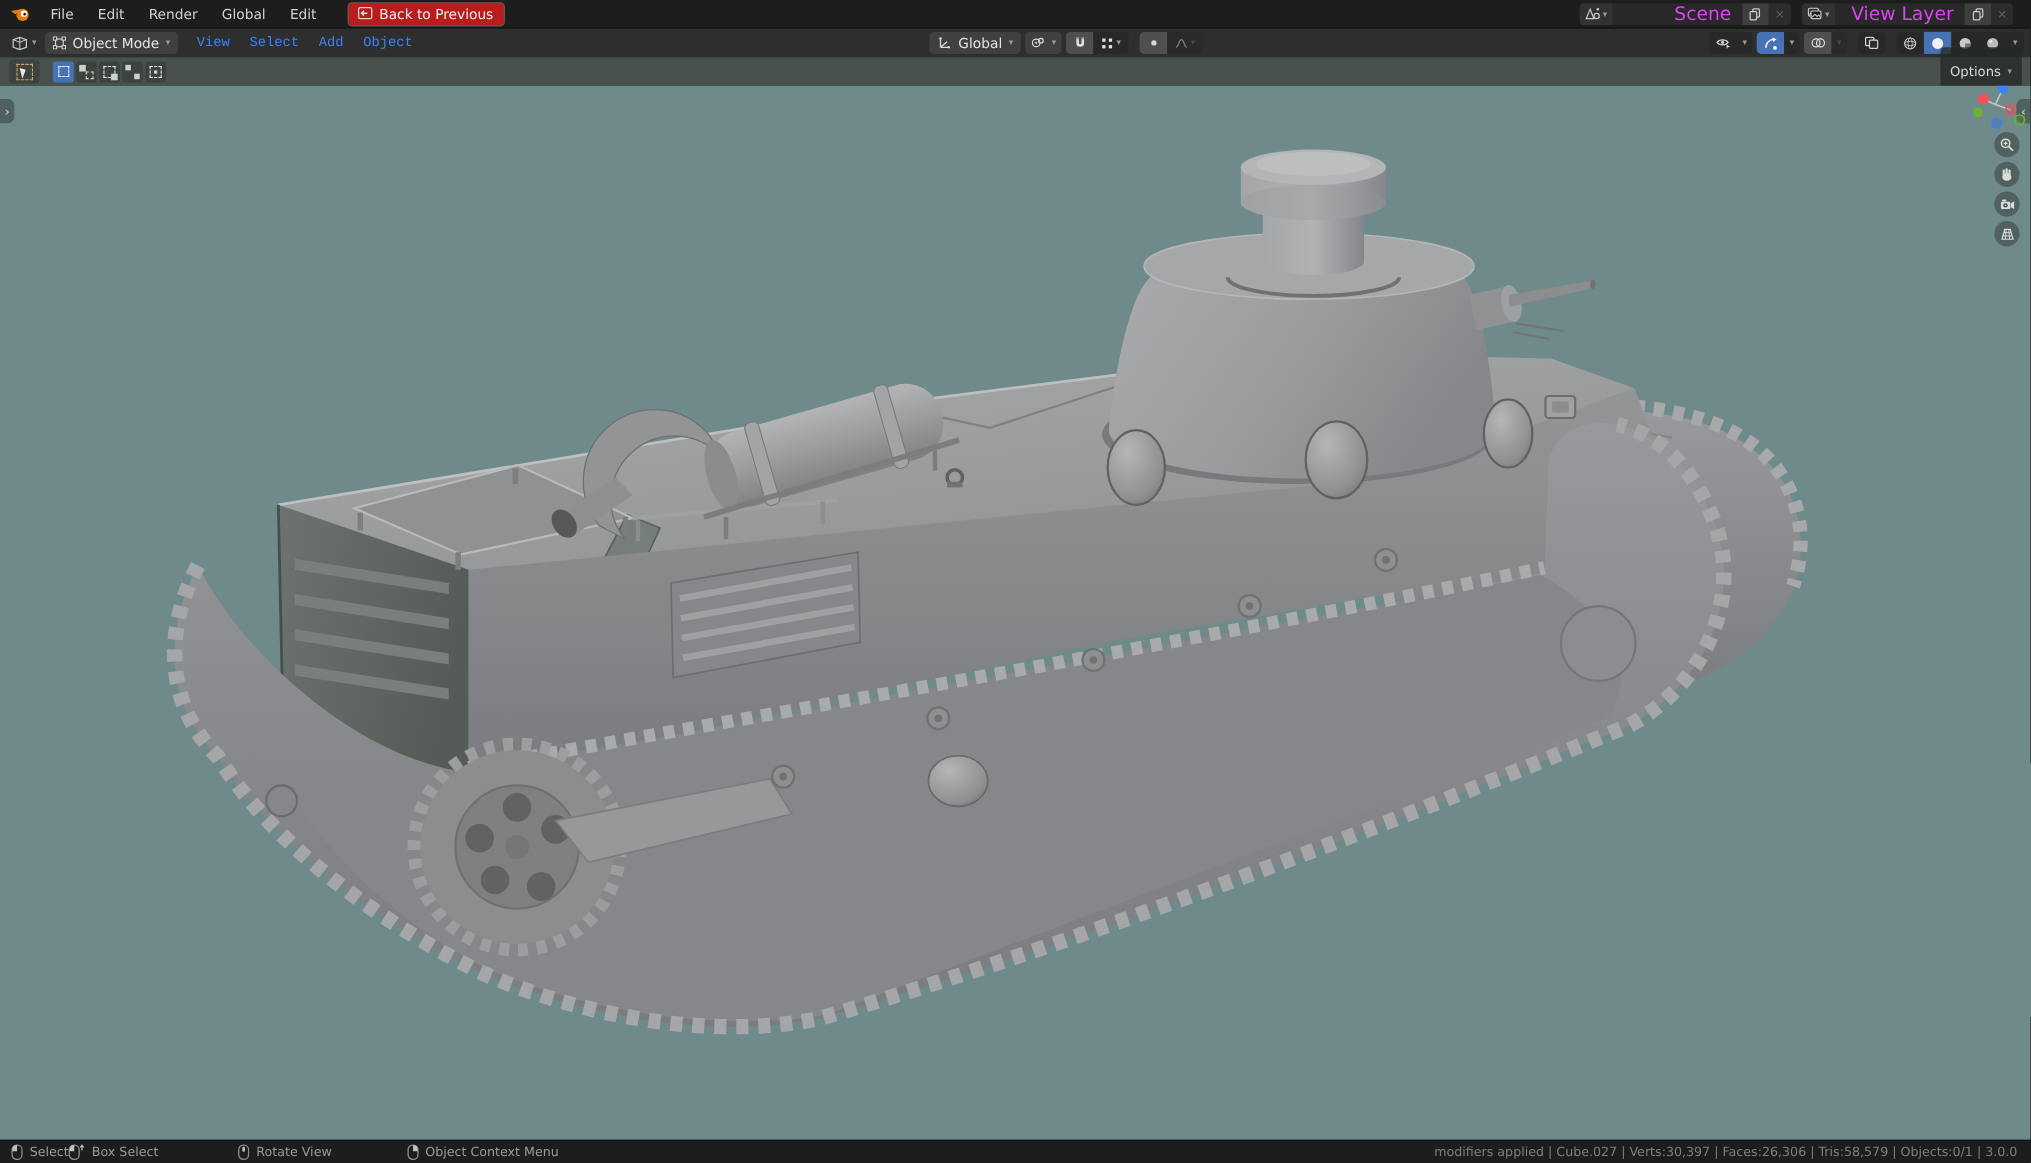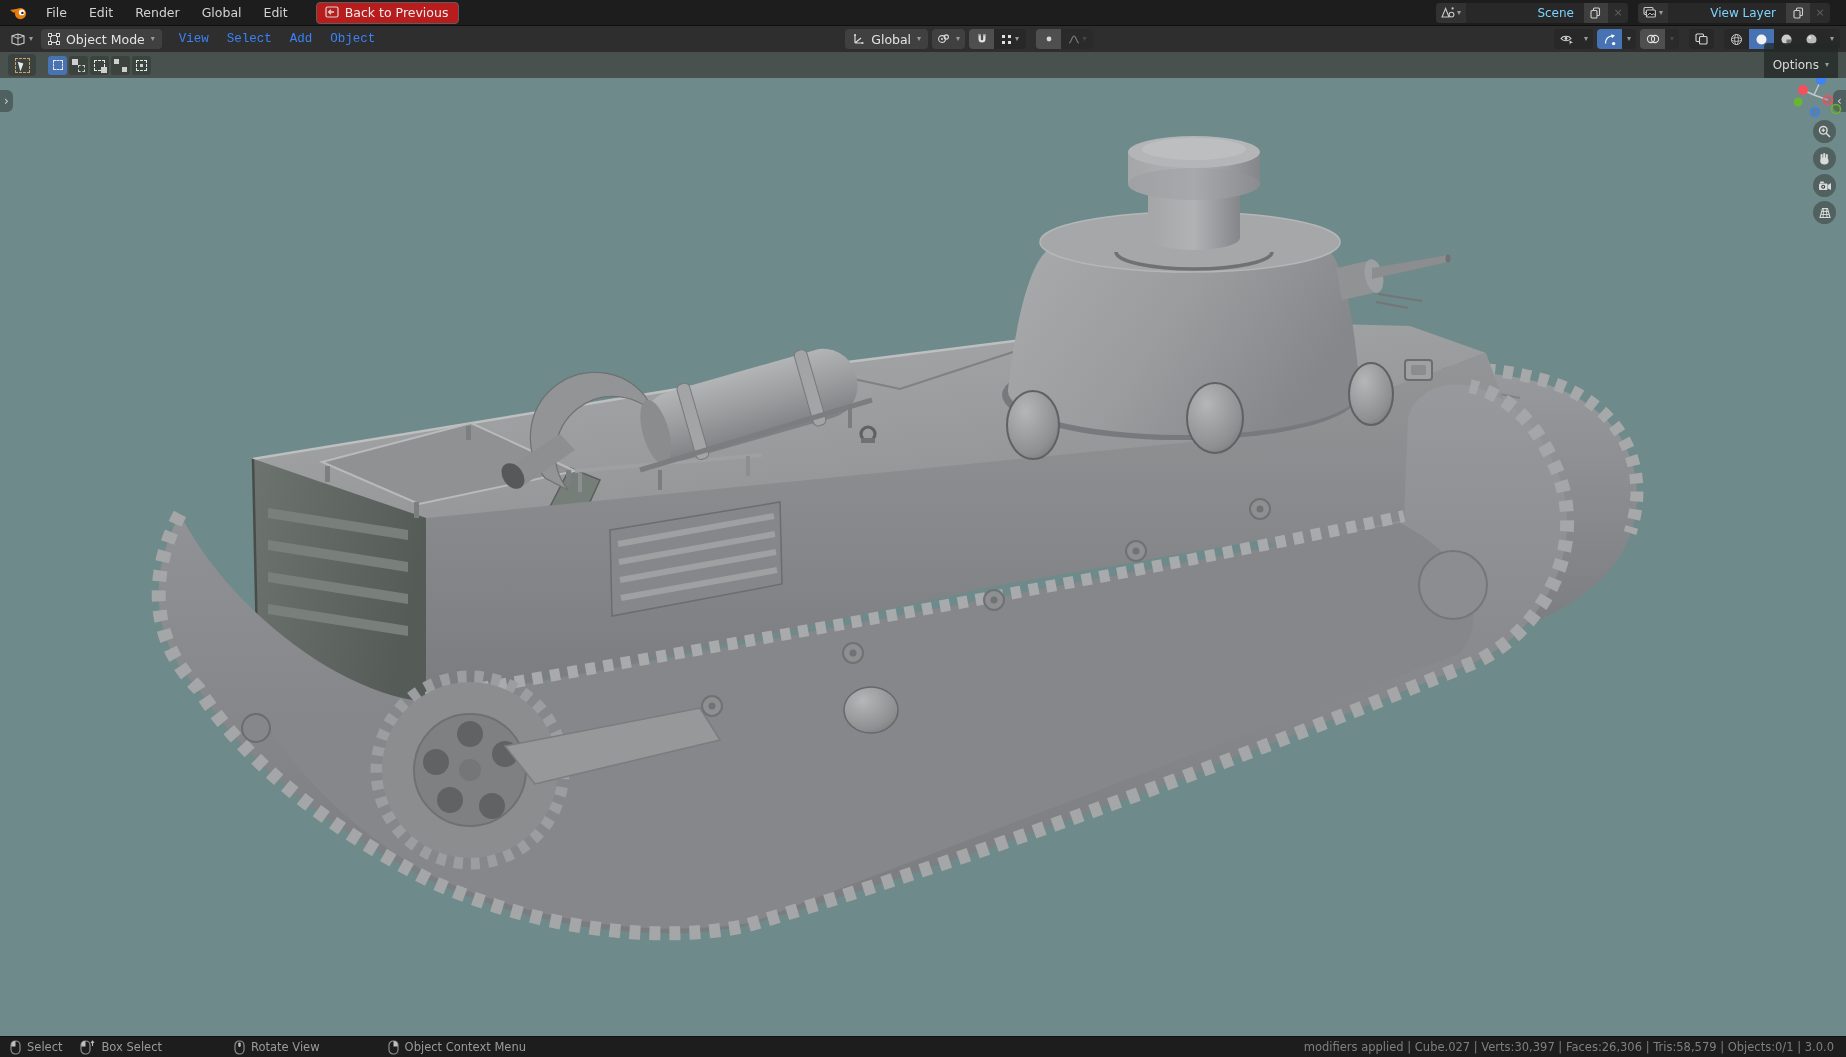--- a/index.html
+++ b/index.html
@@ -16,21 +16,21 @@
   }
   .logo { width:22px; height:18px; display:flex; align-items:center; justify-content:center; margin-right:4px; }
   .menu-item { color:#d2d2d2; font-size:12.5px; padding:3px 10px; border-radius:3px; }
   .back-btn {
     margin-left:16px; background:#b91c1c; border:1px solid #5e5e5e; border-radius:4px;
     color:#ececec; font-size:12.5px; padding:2px 10px 3px 8px; display:flex; align-items:center; gap:6px;
   }
   .tb-spacer { flex:1; }
   .id-pill { display:flex; align-items:center; height:20px; border-radius:4px; overflow:hidden; margin-right:8px; background:#282828; }
   .id-iconseg { display:flex; align-items:center; gap:2px; background:#323232; height:100%; padding:0 5px; }
-  .id-text { color:#7dd3fc; font-size:12px; padding:0 10px; width:118px; }
+  .id-text { color:#d946ef; font-size:17px; padding:0 10px; width:118px; }
   .id-copy { background:#3e3e3e; height:100%; width:24px; display:flex; align-items:center; justify-content:center; }
   .id-x { background:#2c2c2c; height:100%; width:20px; display:flex; align-items:center; justify-content:center; color:#616161; font-size:11px; }
   .chev { font-size:8px; color:#9a9a9a; line-height:1; }
   .chev.dim { color:#5f5f5f; }
 
   
   .vheader { height:26px; background:#2e2e2e; display:flex; align-items:center; padding:0 6px; flex:0 0 auto; }
   .hgroup { display:flex; align-items:center; gap:4px; }
   .editor-btn { display:flex; align-items:center; gap:3px; padding:2px 4px; border-radius:3px; }
   .dd {
@@ -559,21 +559,21 @@
   </div>
 
   <div class="statusbar">
     <span class="hint">
       <svg width="11" height="15" viewBox="0 0 11 15">
         <rect x="1" y="1" width="9" height="13" rx="4.2" fill="none" stroke="#8d8d8d" stroke-width="1.2"></rect>
         <path d="M5.5,1 A4.2,4.2 0 0 0 1.3,5 L1.3,6.5 L5.5,6.5 Z" fill="#c0c0c0"></path>
       </svg>
       <span>Select</span>
     </span>
-    <span class="hint" style="margin-left:18px">
+    <span class="hint" style="">
       <svg width="15" height="15" viewBox="0 0 15 15">
         <rect x="1" y="1" width="9" height="13" rx="4.2" fill="none" stroke="#8d8d8d" stroke-width="1.2"></rect>
         <path d="M5.5,1 A4.2,4.2 0 0 0 1.3,5 L1.3,6.5 L5.5,6.5 Z" fill="#c0c0c0"></path>
         <path d="M12.5,1.5 V6 M11,3 L12.5,1.2 L14,3" fill="none" stroke="#c0c0c0" stroke-width="1.1"></path>
       </svg>
       <span>Box Select</span>
     </span>
     <span class="hint" style="margin-left:72px">
       <svg width="11" height="15" viewBox="0 0 11 15">
         <rect x="1" y="1" width="9" height="13" rx="4.2" fill="none" stroke="#8d8d8d" stroke-width="1.2"></rect>

